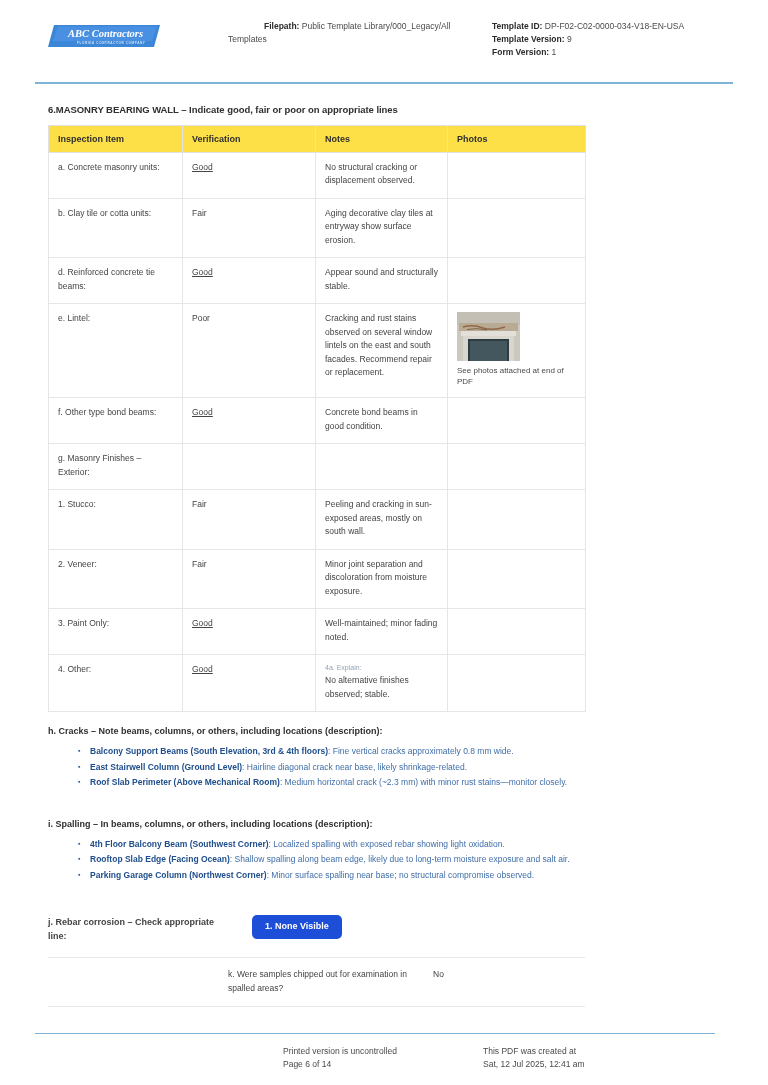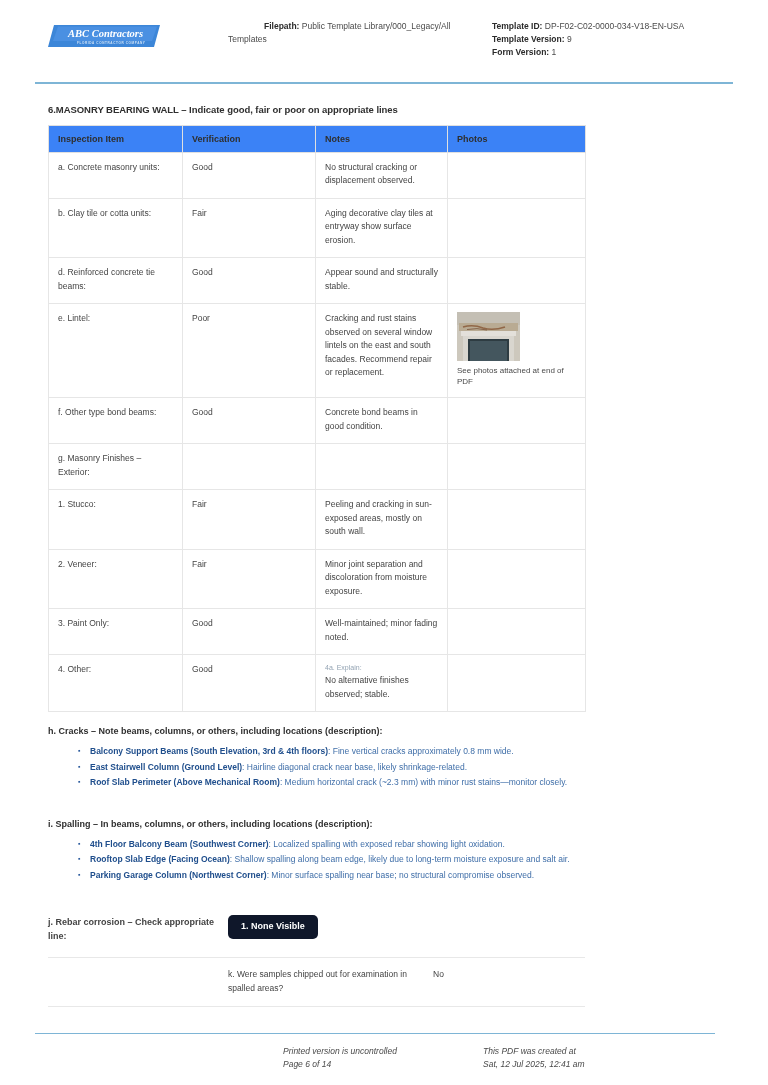--- a/index.html
+++ b/index.html
@@ -87,38 +87,38 @@
     width: 537px;
     table-layout: fixed;
     font-size: 8.5px;
   }
   table.insp col.c1 { width: 134px; }
   table.insp col.c2 { width: 133px; }
   table.insp col.c3 { width: 132px; }
   table.insp col.c4 { width: 138px; }
 
   table.insp th {
-    background: #3b82f6;
+    background: #fde047;
     text-align: left;
     font-size: 9px;
     font-weight: bold;
     color: #2f2f2f;
     padding: 8px 9px;
     border: 1px solid #e0e0e0;
     vertical-align: middle;
   }
   table.insp td {
     border: 1px solid #e6e6e6;
     padding: 8px 9px 10px 9px;
     vertical-align: top;
     line-height: 13.5px;
     color: #444444;
     background: #ffffff;
   }
-  td.v-good { background: #c9e7cf; }
+  td.v-good { background: #c9e7cf; text-decoration: underline; }
   td.v-fair { background: #f8dda0; }
   td.v-poor { background: #fbeaea; }
   td.v-none { background: #ffffff; }
 
   .explain-label {
     display: block;
     font-size: 7px;
     color: #93a3b3;
     line-height: 10px;
     margin-bottom: 1px;
@@ -215,21 +215,20 @@
     padding-bottom: 11px;
   }
   tr.rebar-row-1 td { padding-bottom: 14px; }
 
   
   .footer {
     position: absolute;
     left: 48px;
     right: 66px;
     bottom: 14px;
-    font-style: italic;
   }
   .rule-bottom {
     height: 1.5px;
     background: #7eb5d6;
     margin-left: -13px;
     margin-right: -13px;
     margin-bottom: 11px;
   }
   .footer-cols {
     display: flex;
@@ -396,21 +395,21 @@
     <table class="rebar">
       <colgroup>
           <col class="r1">
           <col class="r2">
           <col class="r3">
         </colgroup>
       <tbody>
         <tr class="rebar-row-1">
           <td class="rebar-label">j. Rebar corrosion – Check appropriate line:</td>
           <td>
-            <span class="badge-orange" style="background: #0f172a;">1. None Visible</span>
+            <span class="badge-orange" style="background: #1d4ed8; margin-left: 24px;">1. None Visible</span>
           </td>
           <td></td>
         </tr>
         <tr class="rebar-row-2">
           <td></td>
           <td>k. Were samples chipped out for examination in spalled areas?</td>
           <td>No</td>
         </tr>
       </tbody>
     </table>

